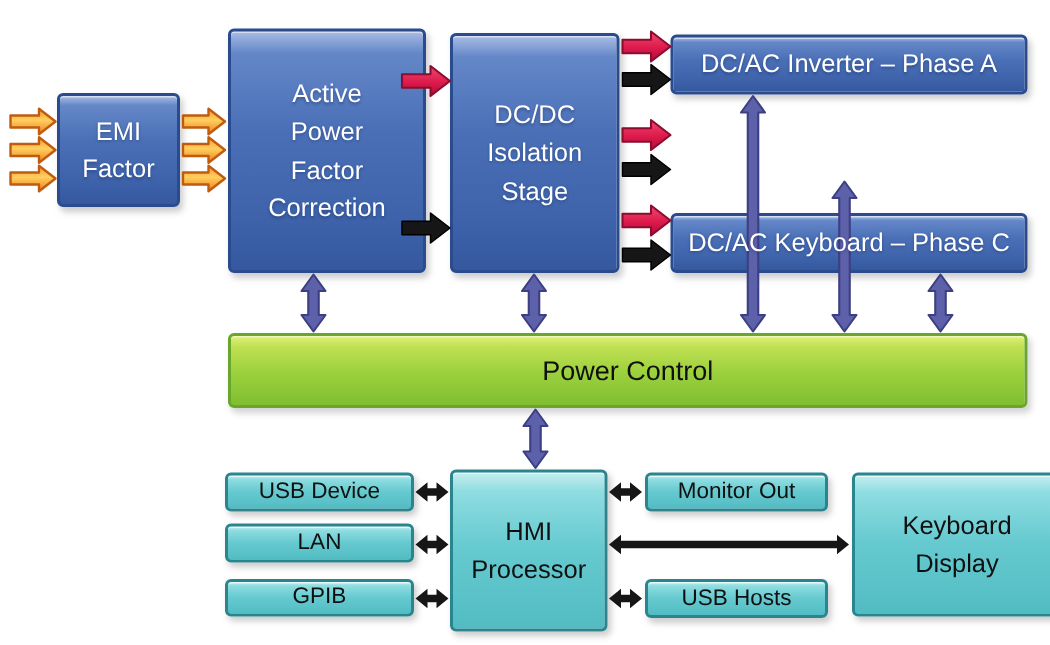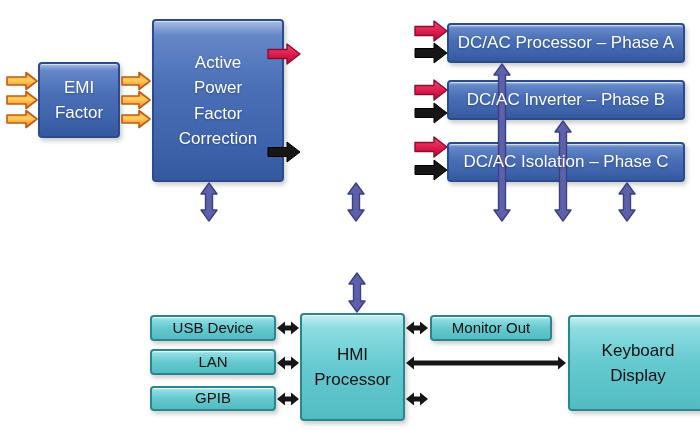--- a/index.html
+++ b/index.html
@@ -44,33 +44,36 @@
 <div class="stage">
 
   <div class="box blue" style="left:38px;top:62px;width:82px;height:76px">
     <span class="lbl w56">EMI Factor</span>
   </div>
 
   <div class="box blue" style="left:152px;top:19px;width:132px;height:163px">
     <span class="lbl w88">Active Power Factor Correction</span>
   </div>
 
+  <div class="box blue" style="left:300px;top:22px;width:113px;height:160px">
+    <span class="lbl w95">DC/DC Isolation Stage</span>
+  </div>
 
   <div class="box blue" style="left:447px;top:23px;width:238px;height:40px">
-    <span class="lbl">DC/AC Processor – Phase A</span>
+    <span class="lbl">DC/AC Inverter – Phase A</span>
   </div>
 
-  <div class="box blue" style="left:447px;top:80px;width:238px;height:40px">
-    <span class="lbl">DC/AC Inverter – Phase B</span>
+
+  <div class="box blue" style="left:447px;top:142px;width:238px;height:40px">
+    <span class="lbl">DC/AC Keyboard – Phase C</span>
   </div>
 
-  <div class="box blue" style="left:447px;top:142px;width:238px;height:40px">
-    <span class="lbl">DC/AC Isolation – Phase C</span>
+  <div class="box green" style="left:152px;top:222px;width:533px;height:50px">
+    <span class="lbl">Power Control</span>
   </div>
-
 
   <div class="box cyan" style="left:150px;top:315px;width:126px;height:26px">
     <span class="lbl">USB Device</span>
   </div>
 
   <div class="box cyan" style="left:150px;top:349px;width:126px;height:26px">
     <span class="lbl">LAN</span>
   </div>
 
   <div class="box cyan" style="left:150px;top:386px;width:126px;height:25px">
@@ -78,20 +81,23 @@
   </div>
 
   <div class="box cyan big" style="left:300px;top:313px;width:105px;height:108px">
     <span class="lbl w95">HMI Processor</span>
   </div>
 
   <div class="box cyan" style="left:430px;top:315px;width:122px;height:26px">
     <span class="lbl">Monitor Out</span>
   </div>
 
+  <div class="box cyan" style="left:430px;top:386px;width:122px;height:26px">
+    <span class="lbl">USB Hosts</span>
+  </div>
 
   <div class="box cyan big" style="left:568px;top:315px;width:140px;height:96px">
     <span class="lbl w104">Keyboard Display</span>
   </div>
 
   <svg class="arrows" viewBox="0 0 700 430">
       <defs>
         <linearGradient id="gradOrange" x1="0" y1="0" x2="0" y2="1">
           <stop offset="0" stop-color="#f79b30"></stop>
           <stop offset="0.45" stop-color="#ffcf5e"></stop>

